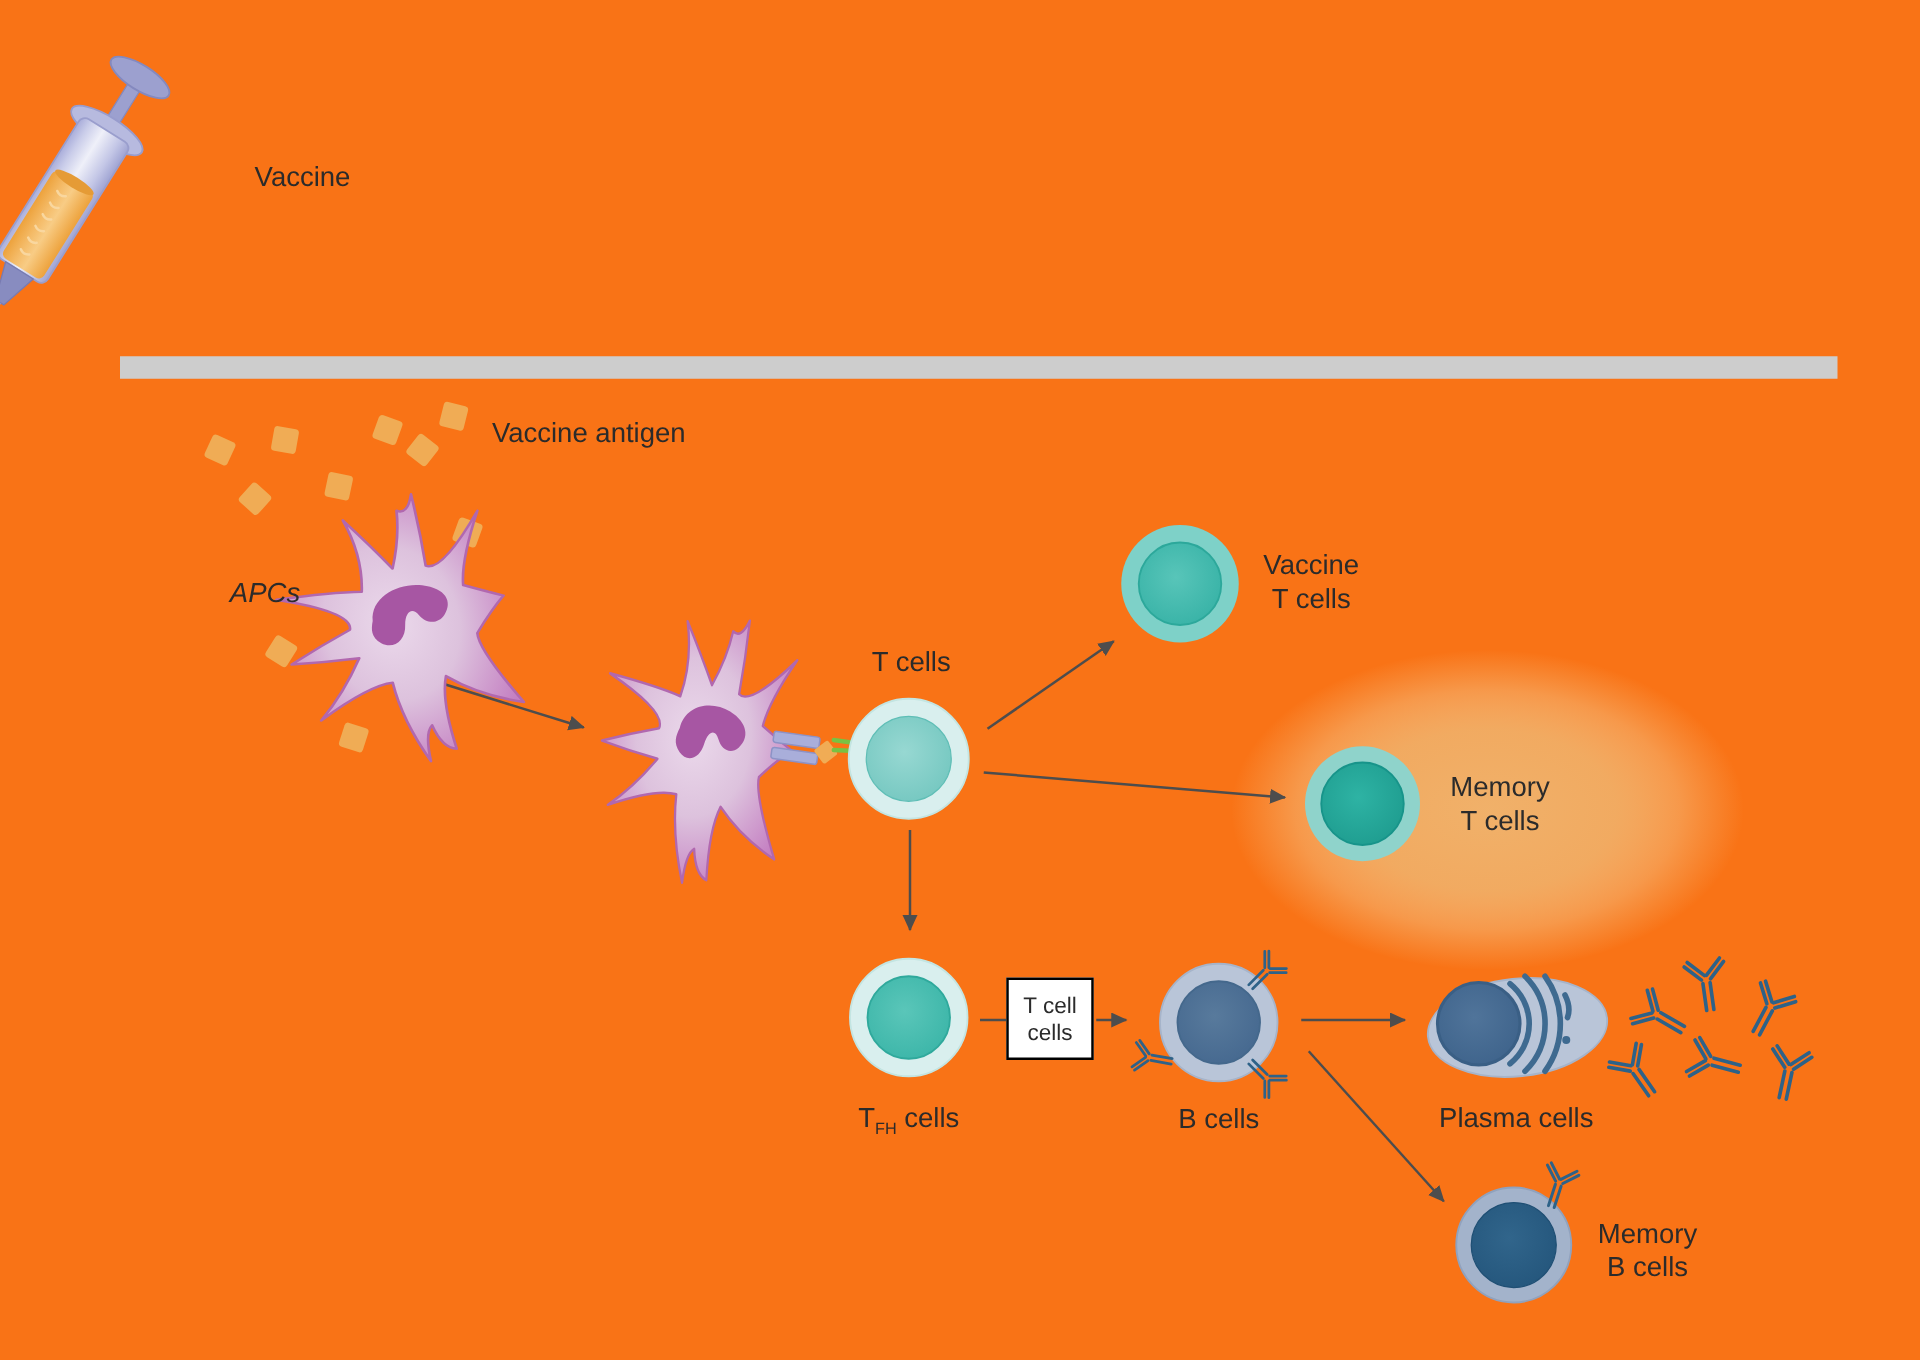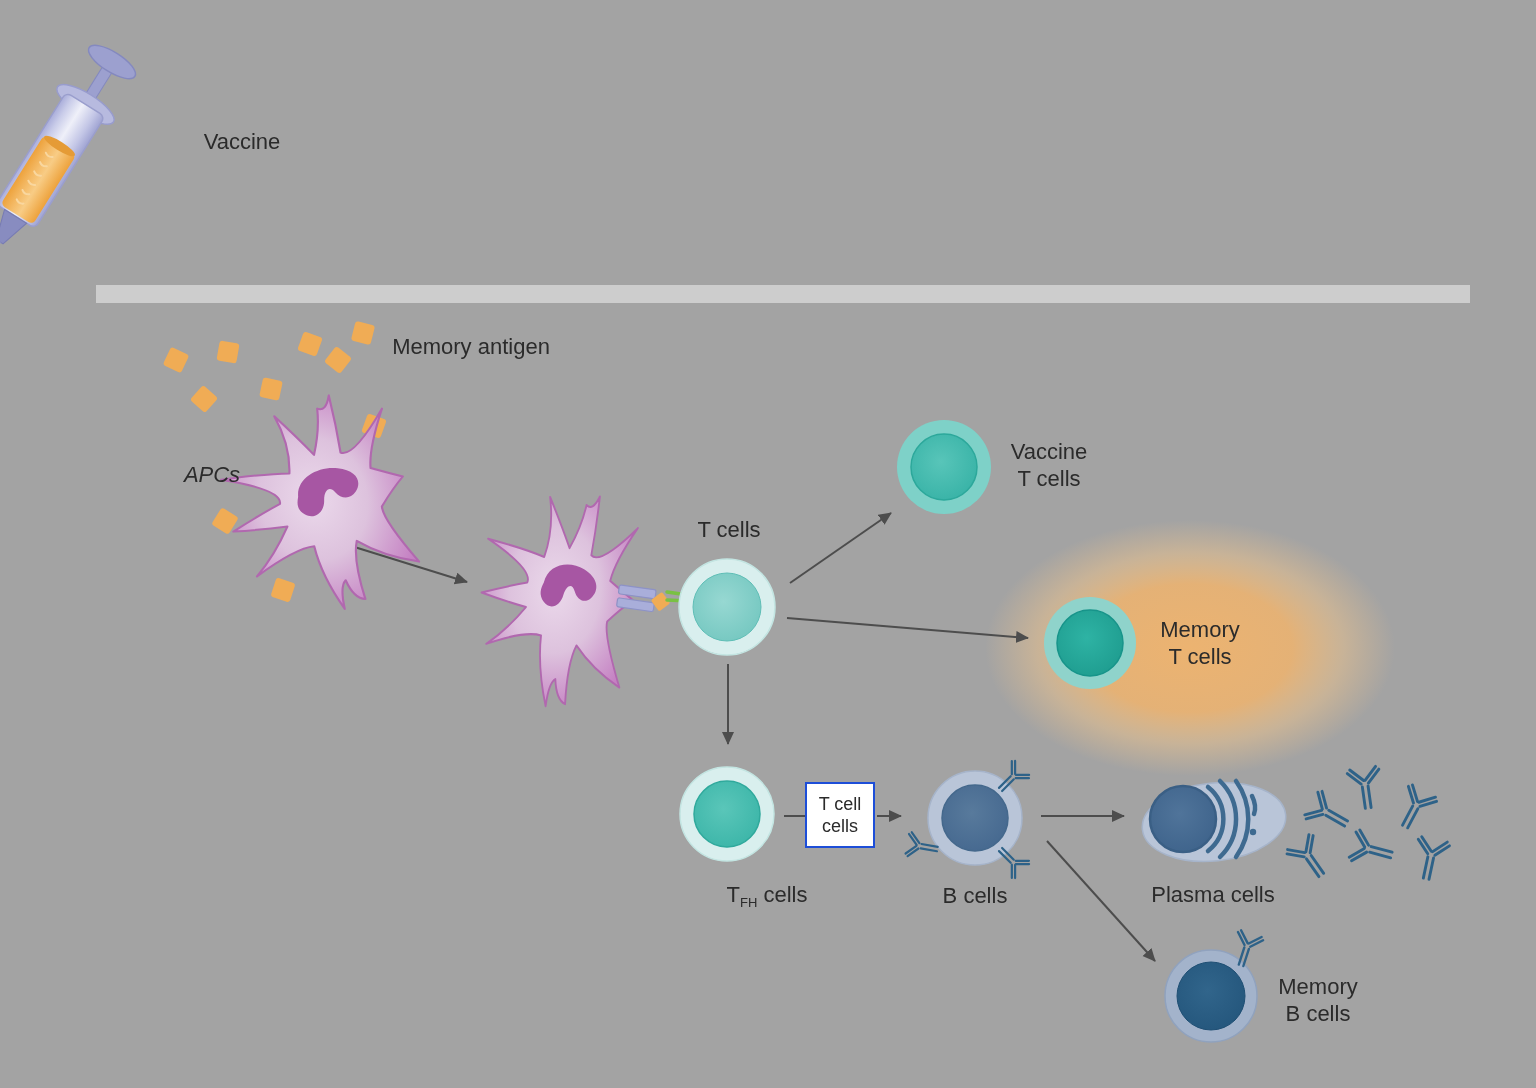--- a/index.html
+++ b/index.html
@@ -1,23 +1,23 @@
 <!DOCTYPE html>
 <html><head>
 <meta charset="utf-8">
 <style>
   html,body{margin:0;padding:0;background:#ffffff;}
-  .stage{position:relative;width:1536px;height:1088px;background:#a3a3a3;overflow:hidden;
+  .stage{position:relative;width:1536px;height:1088px;background:#f97316;overflow:hidden;
          font-family:"Liberation Sans",sans-serif;}
   .stage svg{position:absolute;left:0;top:0;}
   .lbl{position:absolute;transform:translate(-50%,-50%);font-size:22px;line-height:27px;
        color:#2b2b2b;text-align:center;white-space:nowrap;z-index:5;}
   .lbl sub{font-size:13px;line-height:1;}
   .help-box{position:absolute;left:805px;top:782px;width:70px;height:66px;background:#ffffff;
-            border:2px solid #1d4ed8;display:flex;flex-direction:column;align-items:center;
+            border:2px solid #000000;display:flex;flex-direction:column;align-items:center;
             justify-content:center;font-size:18px;line-height:22px;color:#2b2b2b;z-index:5;box-sizing:border-box;}
 </style>
 </head>
 <body>
 
 <div class="stage">
 
 <svg width="1536" height="1088" viewBox="0 0 1536 1088" xmlns="http://www.w3.org/2000/svg">
   <defs>
     <radialGradient id="apcGrad" cx="48%" cy="45%" r="60%">
@@ -202,37 +202,37 @@
 
   <g>
     <circle cx="1211" cy="996" r="46" stroke="#90A2BE" stroke-width="1.5" fill="#A3B3CB"></circle>
     <circle cx="1211" cy="996" r="34" fill="url(#memBInner)" stroke="#1F4F74" stroke-width="1"></circle>
     <use href="#antibody-sym" transform="translate(1247,947) rotate(18) scale(1.2)" stroke="#2E6288"></use>
   </g>
 </svg>
 
 <div class="lbl" style="left:242px;top:141px;">Vaccine</div>
 
-<div class="lbl" style="left:471px;top:346px;">Memory antigen</div>
+<div class="lbl" style="left:471px;top:346px;">Vaccine antigen</div>
 
 <div class="lbl" style="left:212px;top:474px;font-style:italic;">APCs</div>
 
 <div class="lbl" style="left:729px;top:529px;">T cells</div>
 
 <div class="lbl" style="left:1049px;top:465px;">
   <div>Vaccine</div>
   <div>T cells</div>
 </div>
 
 <div class="lbl" style="left:1200px;top:643px;">
   <div>Memory</div>
   <div>T cells</div>
 </div>
 
-<div class="lbl" style="left:727px;top:895px;margin-left:40px;">
+<div class="lbl" style="left:727px;top:895px;">
   <span>T</span><sub>FH</sub><span> cells</span>
 </div>
 
 <div class="help-box">
   <div>T cell</div>
   <div>cells</div>
 </div>
 
 <div class="lbl" style="left:975px;top:895px;">B cells</div>
 

